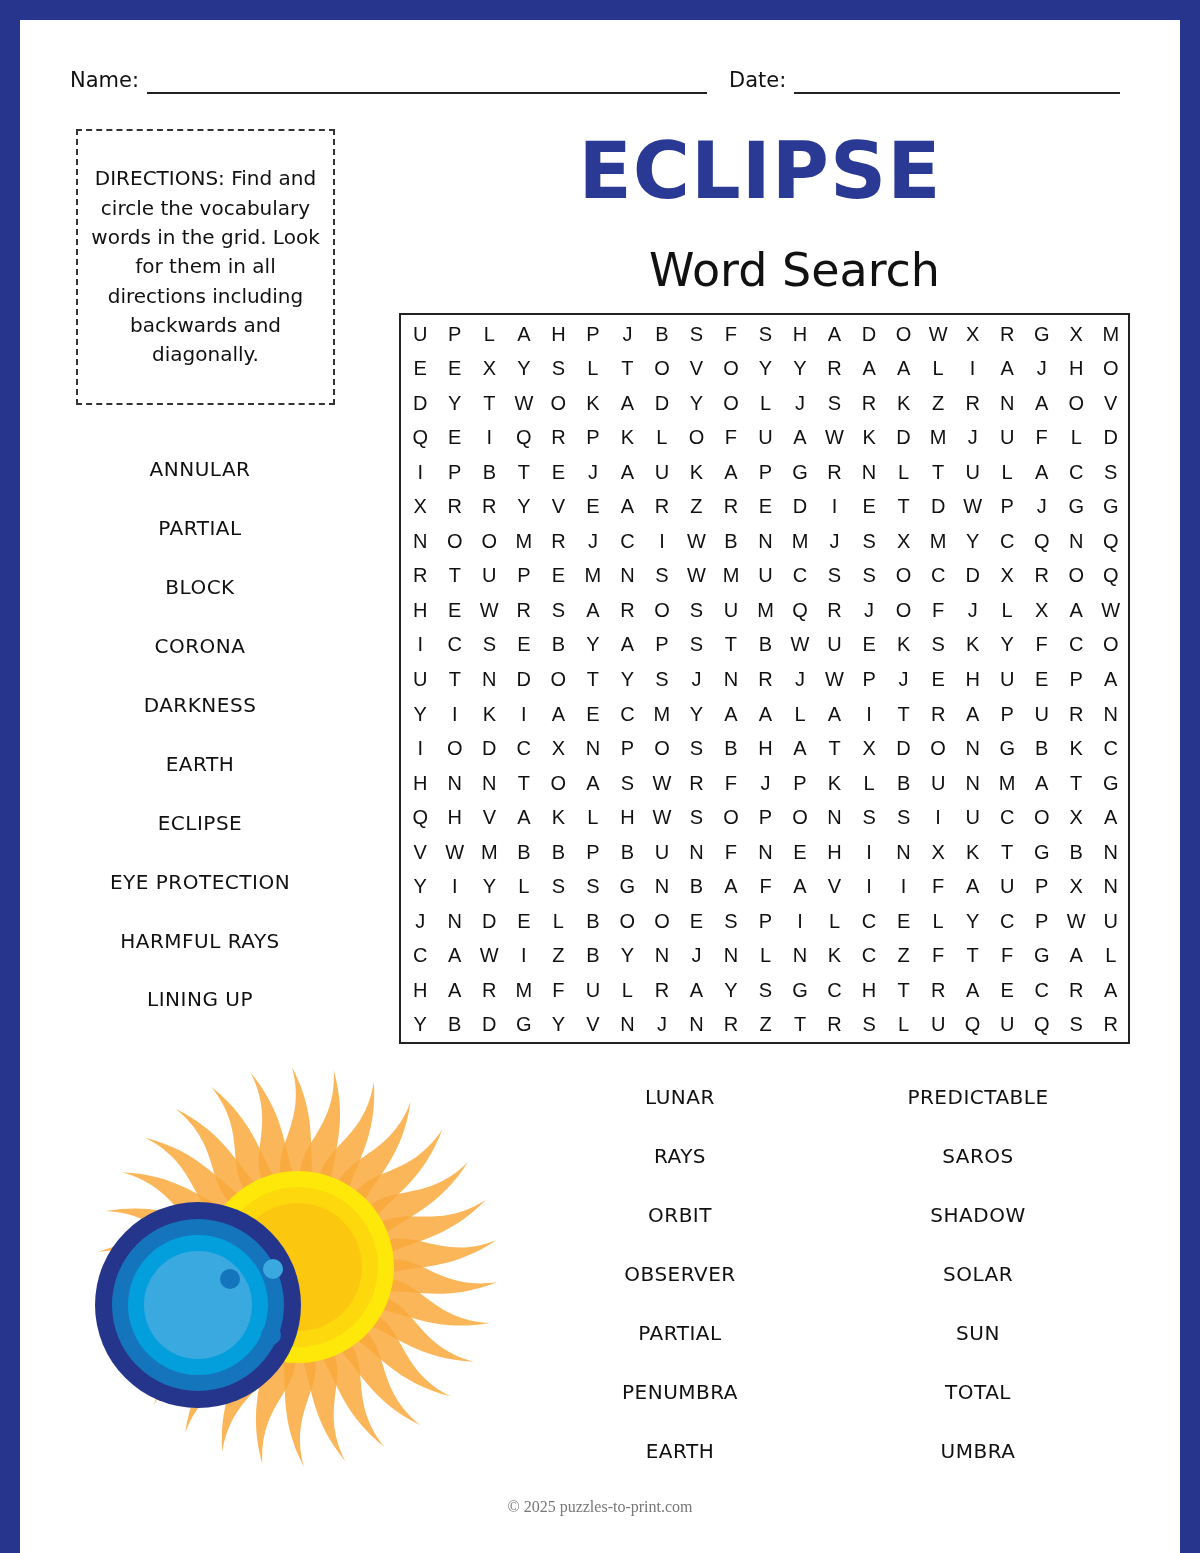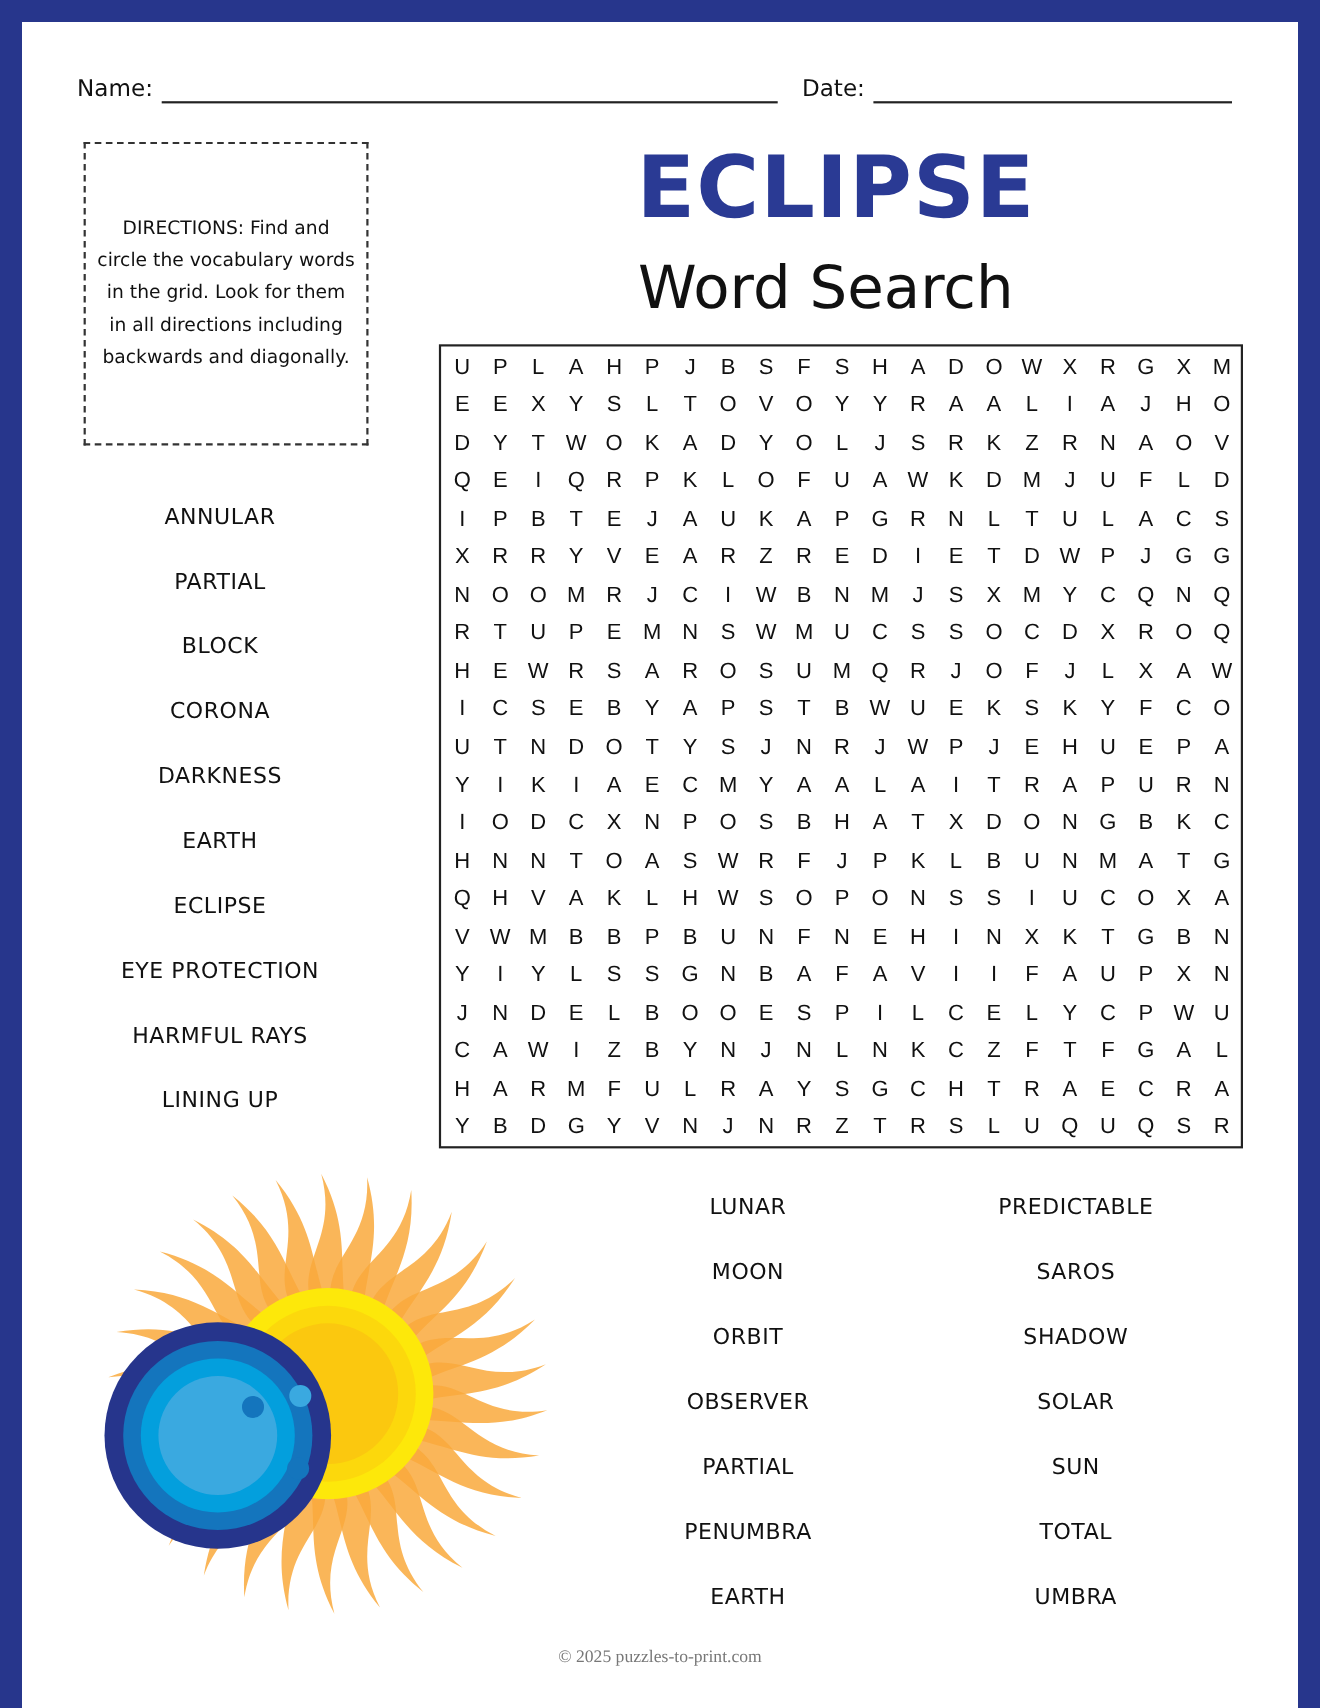--- a/index.html
+++ b/index.html
@@ -12,30 +12,30 @@
   .hand { font-family: "DejaVu Sans", sans-serif; }
   .name-label { position: absolute; left: 50px; top: 48px; font-size: 21px; }
   .name-line { position: absolute; left: 127px; top: 72px; width: 560px; border-bottom: 2px solid #222; }
   .date-label { position: absolute; left: 709px; top: 48px; font-size: 21px; }
   .date-line { position: absolute; left: 774px; top: 72px; width: 326px; border-bottom: 2px solid #222; }
 
   .directions {
     position: absolute; left: 56px; top: 109px; width: 259px; height: 276px;
     border: 2px dashed #333;
     display: flex; align-items: center; justify-content: center; text-align: center;
-    font-size: 17px; line-height: 29.3px; padding: 8px 10px;
+    font-size: 20px; line-height: 29.3px; padding: 8px 10px;
   }
   .title {
     position: absolute; left: 500px; top: 112px; width: 480px; text-align: center;
     font-family: "DejaVu Sans", sans-serif; font-weight: bold; font-size: 78px;
     color: #2a3a94; letter-spacing: 1px; line-height: 1;
   }
   .subtitle {
-    position: absolute; left: 560px; top: 212px; width: 360px; text-align: left;
-    font-size: 54px; color: #111; line-height: 1.1;
+    position: absolute; left: 560px; top: 225px; width: 360px; text-align: right;
+    font-size: 46px; color: #111; line-height: 1.1;
   }
   .grid-box {
     position: absolute; left: 379px; top: 293px; width: 731px; height: 731px;
     border: 2px solid #222; background: #fff;
   }
   .grid {
     position: absolute; left: 2px; top: 2px; width: 725px; height: 725px;
     display: grid; grid-template-columns: repeat(21, 1fr); grid-template-rows: repeat(21, 1fr);
   }
   .cell {
@@ -527,21 +527,21 @@
       <div class="word">CORONA</div>
       <div class="word">DARKNESS</div>
       <div class="word">EARTH</div>
       <div class="word">ECLIPSE</div>
       <div class="word">EYE PROTECTION</div>
       <div class="word">HARMFUL RAYS</div>
       <div class="word">LINING UP</div>
     </div>
   <div class="word-col-2" id="wl-mid">
       <div class="word">LUNAR</div>
-      <div class="word">MOON</div>
+      <div class="word">RAYS</div>
       <div class="word">ORBIT</div>
       <div class="word">OBSERVER</div>
       <div class="word">PARTIAL</div>
       <div class="word">PENUMBRA</div>
       <div class="word">EARTH</div>
     </div>
   <div class="word-col-3" id="wl-right">
       <div class="word">PREDICTABLE</div>
       <div class="word">SAROS</div>
       <div class="word">SHADOW</div>

